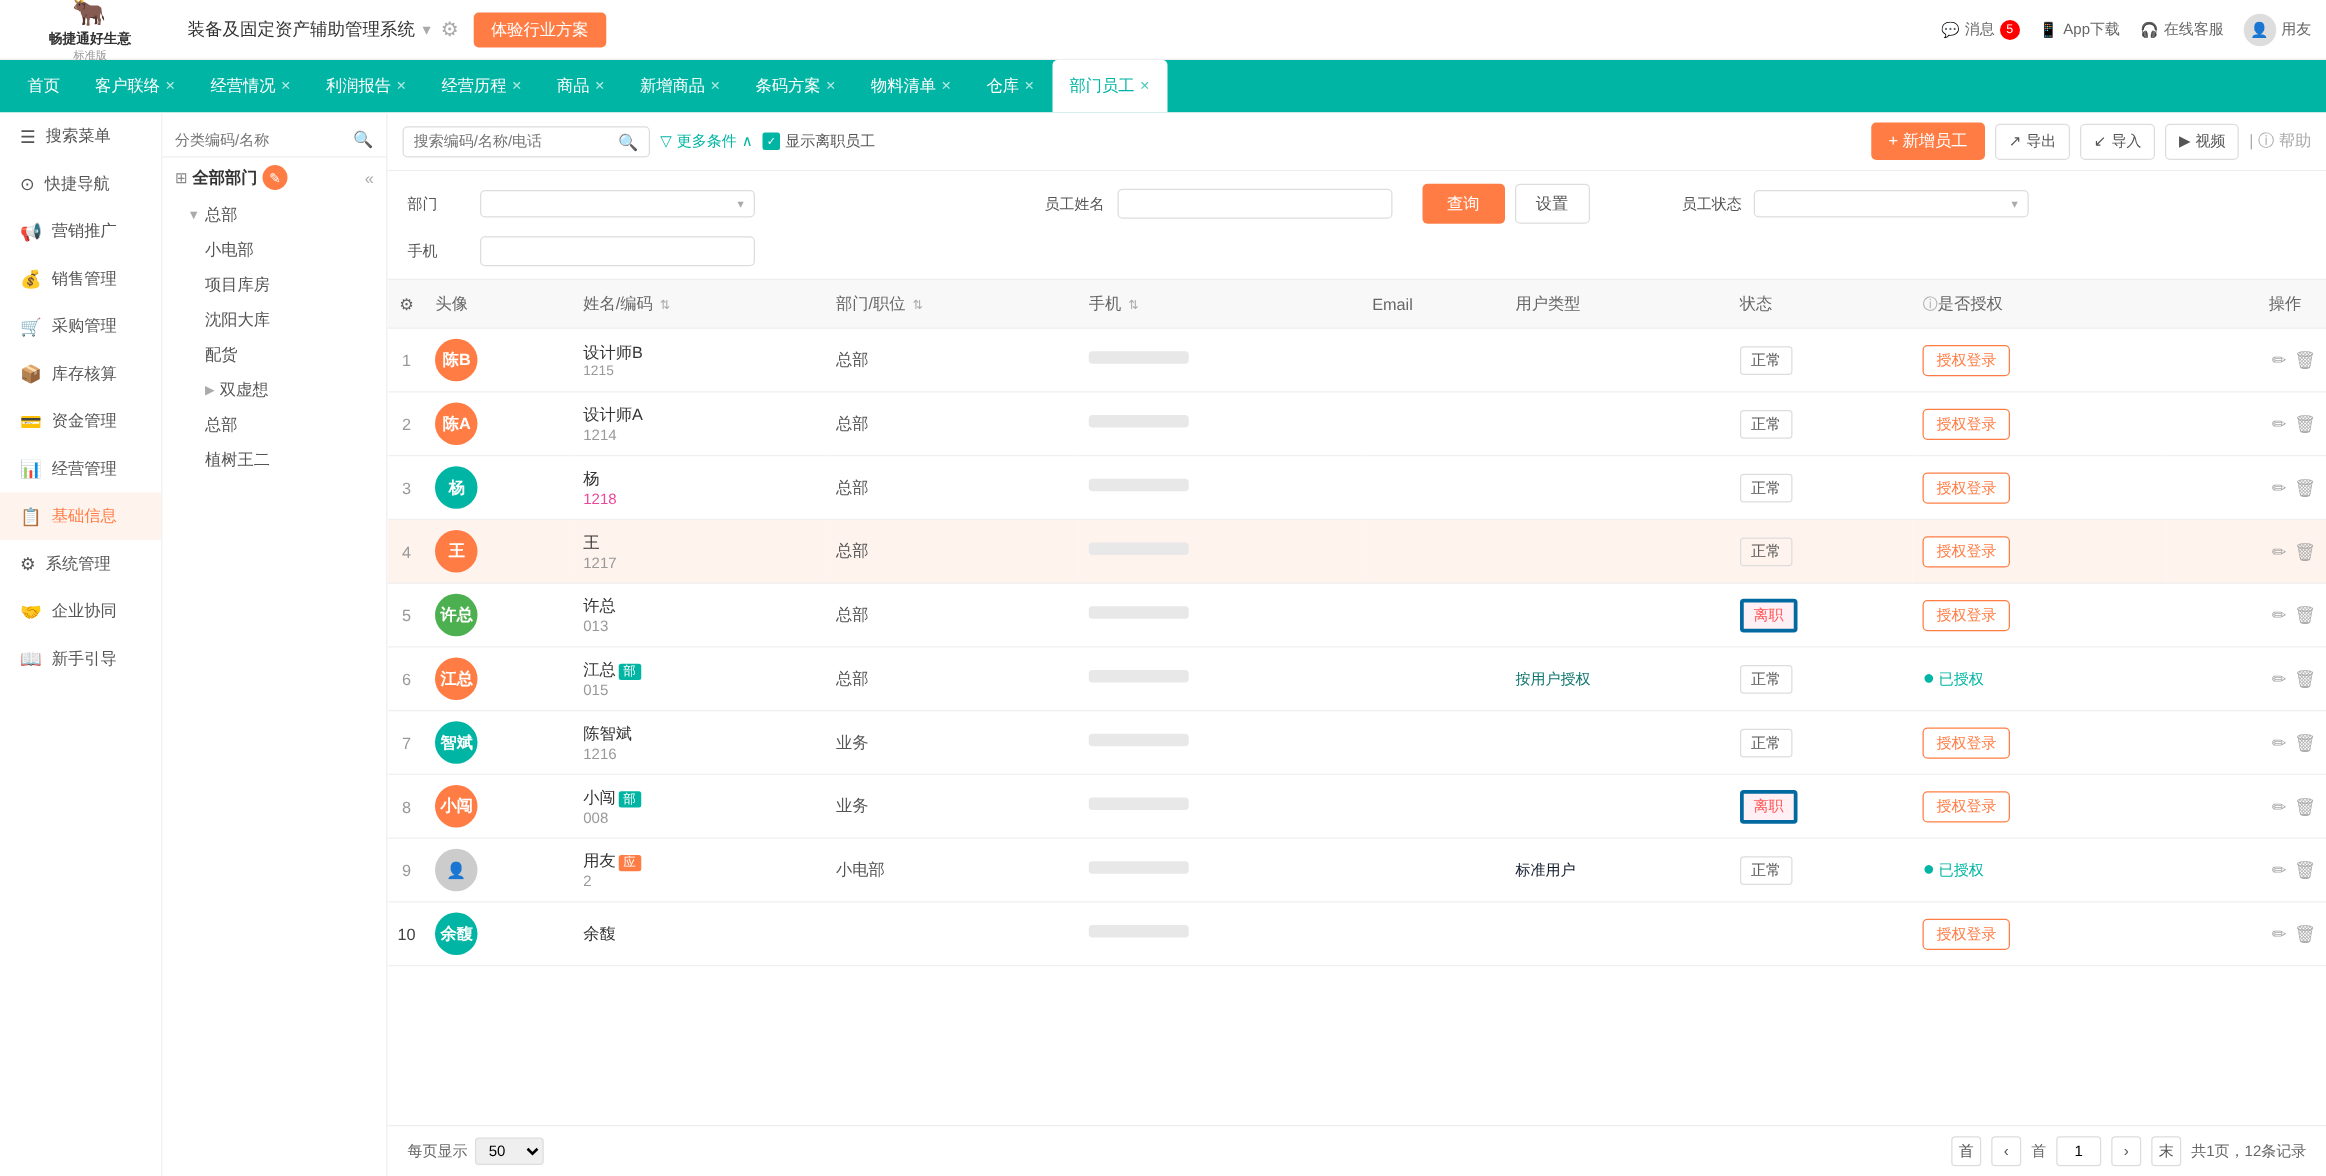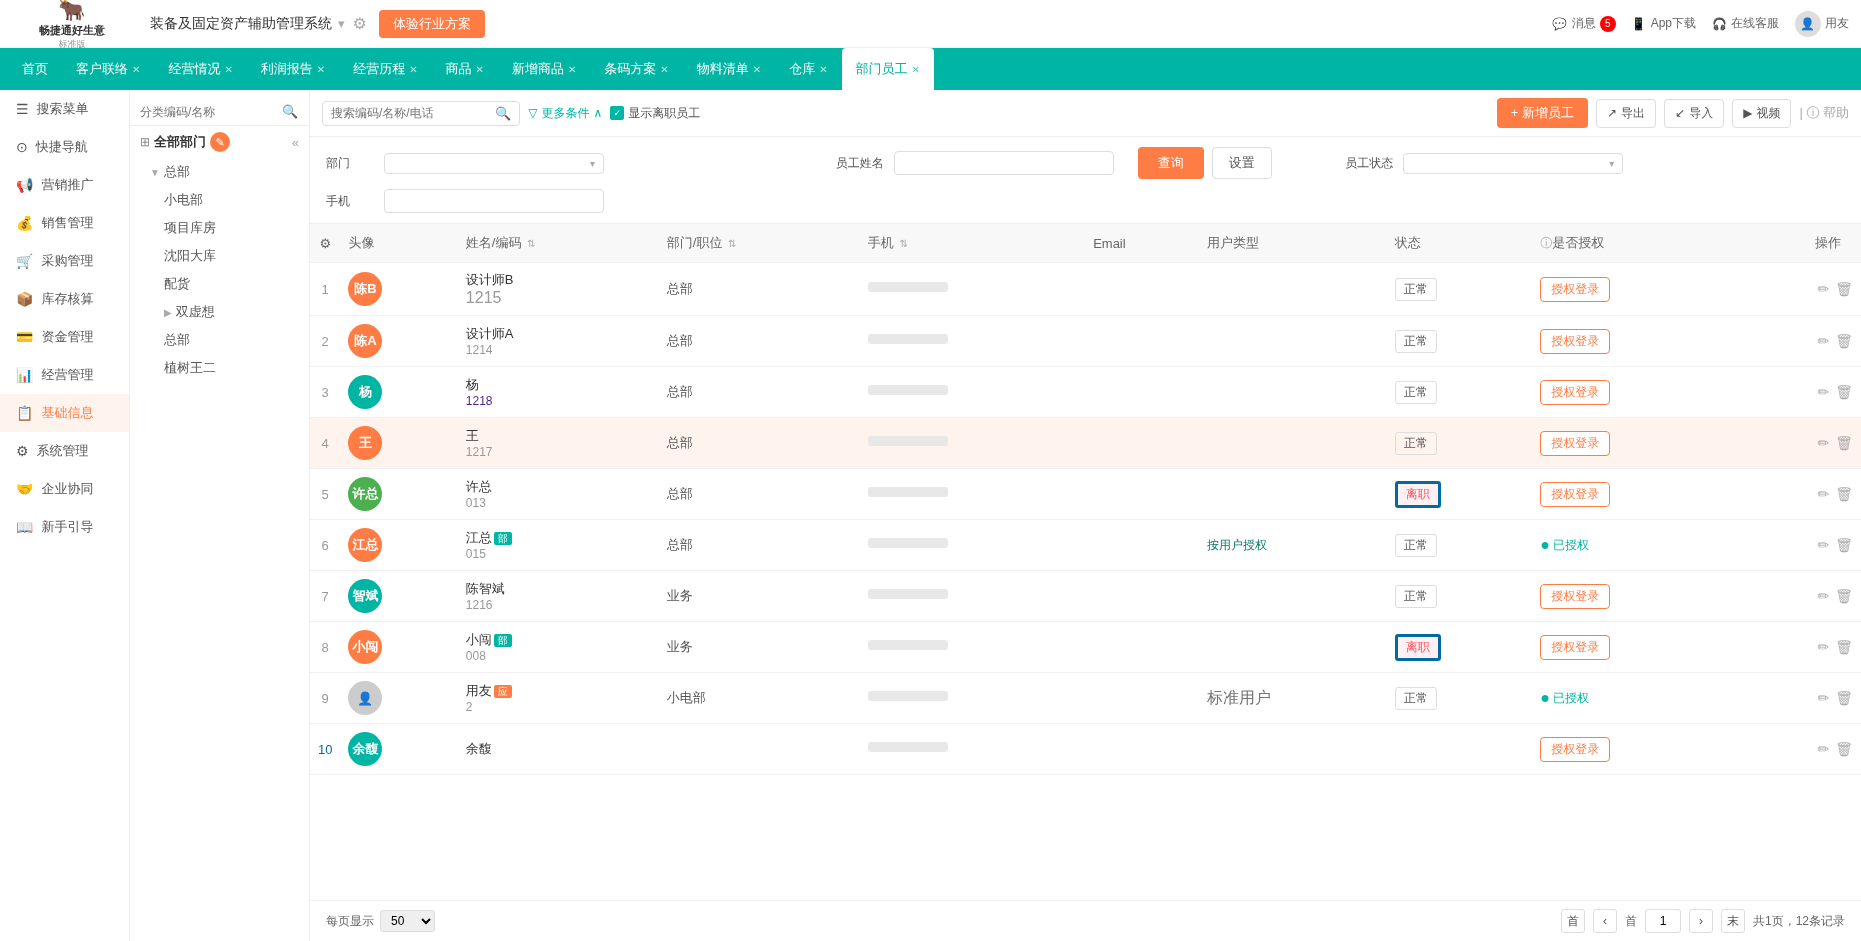--- a/index.html
+++ b/index.html
@@ -315,21 +315,21 @@
         </thead>
         <tbody id="table-body">
 
         <tr>
     <td style="text-align:center;color:#999">1</td>
     <td>
       <div class="avatar av-orange">陈B</div>
     </td>
     <td>
       <div style="font-weight:500">设计师B</div>
-      <div style="color:#999;font-size:16px">1215</div>
+      <div style="color:#999;font-size:11px">1215</div>
     </td>
     <td style="color:#555">总部</td>
     <td><span class="blurred" style="width:80px">&nbsp;</span></td>
     <td></td>
     <td style="color:#999;font-size:12px"></td>
     <td><span class="status-badge status-normal">正常</span></td>
     <td><button class="auth-btn">授权登录</button></td>
     <td>
       <div class="op-btns" style="justify-content:flex-end">
         <span class="op-btn" title="编辑">✏</span>
@@ -359,21 +359,21 @@
       </div>
     </td>
   </tr>
             <tr>
     <td style="text-align:center;color:#999">3</td>
     <td>
       <div class="avatar av-teal">杨</div>
     </td>
     <td>
       <div style="font-weight:500">杨</div>
-      <div style="color:#4c1d95;font-size:12px">1218</div>
+      <div style="color:#ec4899;font-size:12px">1218</div>
     </td>
     <td style="color:#555">总部</td>
     <td><span class="blurred" style="width:80px">&nbsp;</span></td>
     <td></td>
     <td style="color:#999;font-size:12px"></td>
     <td><span class="status-badge status-normal">正常</span></td>
     <td><button class="auth-btn">授权登录</button></td>
     <td>
       <div class="op-btns" style="justify-content:flex-end">
         <span class="op-btn" title="编辑">✏</span>
@@ -498,34 +498,34 @@
     <td>
       <div class="avatar av-gray">👤</div>
     </td>
     <td>
       <div style="font-weight:500">用友<span class="tag-applied">应</span></div>
       <div style="color:#999;font-size:12px">2</div>
     </td>
     <td style="color:#555">小电部</td>
     <td><span class="blurred" style="width:80px">&nbsp;</span></td>
     <td></td>
-    <td style="color:#737373;font-size:16px">标准用户</td>
+    <td style="color:#0f172a;font-size:12px">标准用户</td>
     <td><span class="status-badge status-normal">正常</span></td>
     <td>
                 <span class="authorized"><span style="color:#00b5a3;font-size:16px">●</span>已授权</span>
               </td>
     <td>
       <div class="op-btns" style="justify-content:flex-end">
         <span class="op-btn" title="编辑">✏</span>
         <span class="op-btn" title="删除">🗑</span>
       </div>
     </td>
   </tr>
             <tr>
-    <td style="text-align:center;color:#0369a1">10</td>
+    <td style="text-align:center;color:#404040">10</td>
     <td>
       <div class="avatar av-teal">余馥</div>
     </td>
     <td>
       <div style="font-weight:500">余馥</div>
       <div style="color:#999;font-size:12px"></div>
     </td>
     <td style="color:#555"></td>
     <td><span class="blurred" style="width:80px">&nbsp;</span></td>
     <td></td>

